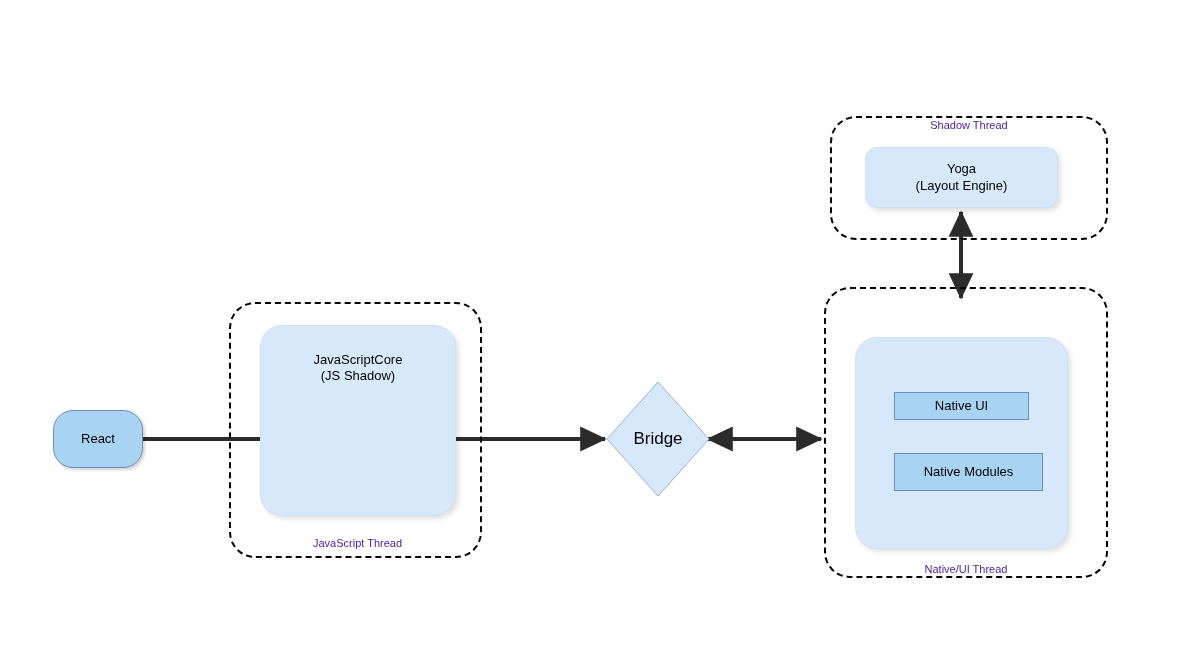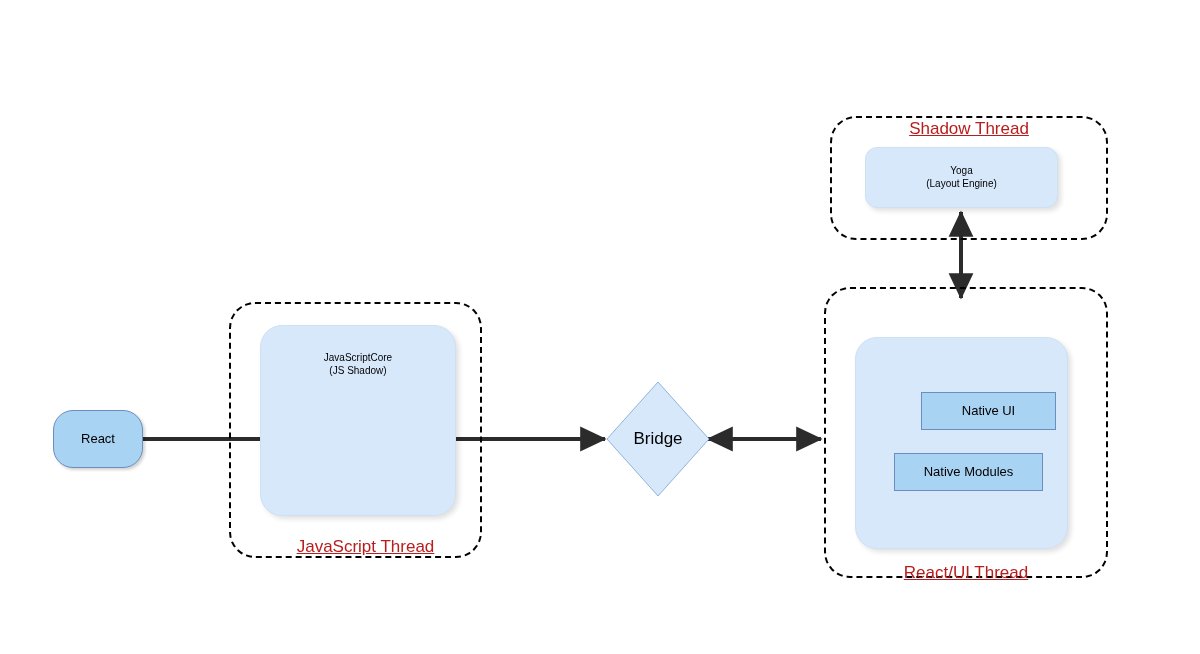--- a/index.html
+++ b/index.html
@@ -38,42 +38,41 @@
   .box-mid.shadowed {
     box-shadow: 2px 2px 3px rgba(0,0,0,0.18);
   }
 
   
   .panel-pale {
     background: #d8e8fb;
     border: 1px solid #cfe0f5;
     border-radius: 22px;
     box-shadow: 3px 3px 5px rgba(0,0,0,0.12);
-    font-size: 10px;
+    font-size: 13px;
   }
   .panel-pale.label-top {
     align-items: flex-start;
     padding-top: 26px;
   }
 
   
   .thread-group {
     position: absolute;
     box-sizing: border-box;
     border: 2px dashed #000000;
     border-radius: 26px;
     background: transparent;
   }
   .thread-label {
     position: absolute;
-    font-size: 17px;
-    color: #b91c1c;
+    font-size: 11px;
+    color: #4c1d95;
     white-space: nowrap;
     text-align: center;
-    text-decoration: underline;
   }
 
   
   .diamond-wrap {
     position: absolute;
   }
   .diamond-wrap svg { display: block; }
   .diamond-text {
     position: absolute;
     left: 0;
@@ -126,21 +125,21 @@
     <line class="conn-line" x1="708" y1="439" x2="821" y2="439" marker-start="url(#arrowStart)" marker-end="url(#arrowEnd)"></line>
 
     <line class="conn-line" x1="961" y1="212" x2="961" y2="298" marker-start="url(#arrowStart)" marker-end="url(#arrowEnd)"></line>
   </svg>
 
   <div class="node box-mid shadowed" style="left:53px; top:410px; width:90px; height:58px;border-radius:20px;">
     <span>React</span>
   </div>
 
   <div class="thread-group" style="left:229px; top:302px; width:253px; height:256px;"></div>
-  <div class="thread-label" style="left:239px; top:537px; width:253px;">JavaScript Thread</div>
+  <div class="thread-label" style="left:231px; top:537px; width:253px;">JavaScript Thread</div>
 
   <div class="node panel-pale label-top" style="left:260px; top:325px; width:196px; height:191px;">
     <div class="two-line">
       <span>JavaScriptCore</span>
       <span>(JS Shadow)</span>
     </div>
   </div>
 
 
   <div class="diamond-wrap" style="left:606px; top:381px; width:104px; height:116px;">
@@ -154,25 +153,25 @@
   <div class="thread-label" style="left:830px; top:119px; width:278px;">Shadow Thread</div>
 
   <div class="node panel-pale" style="left:865px; top:147px; width:193px; height:61px; border-radius:12px;">
     <div class="two-line">
       <span>Yoga</span>
       <span>(Layout Engine)</span>
     </div>
   </div>
 
   <div class="thread-group" style="left:824px; top:287px; width:284px; height:291px;"></div>
-  <div class="thread-label" style="left:824px; top:563px; width:284px;">React/UI Thread</div>
+  <div class="thread-label" style="left:824px; top:563px; width:284px;">Native/UI Thread</div>
 
   <div class="node panel-pale" style="left:855px; top:337px; width:213px; height:212px;"></div>
 
-  <div class="node box-mid" style="left:894px; top:392px; width:135px; height:38px;margin-left:27px;">
+  <div class="node box-mid" style="left:894px; top:392px; width:135px; height:28px;">
     <span>Native UI</span>
   </div>
 
   <div class="node box-mid" style="left:894px; top:453px; width:149px; height:38px;">
     <span>Native Modules</span>
   </div>
 
 </div>
 
 </body></html>

